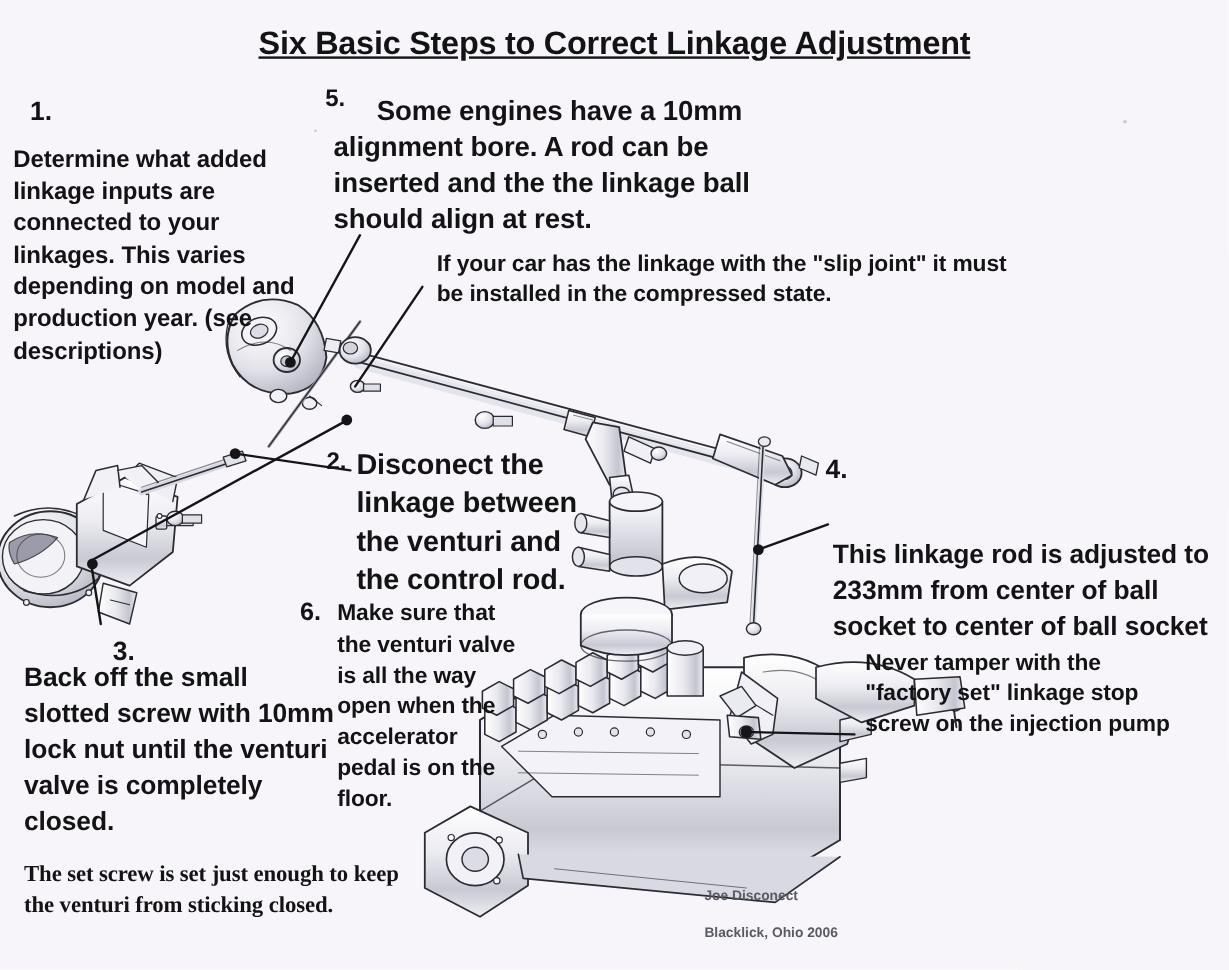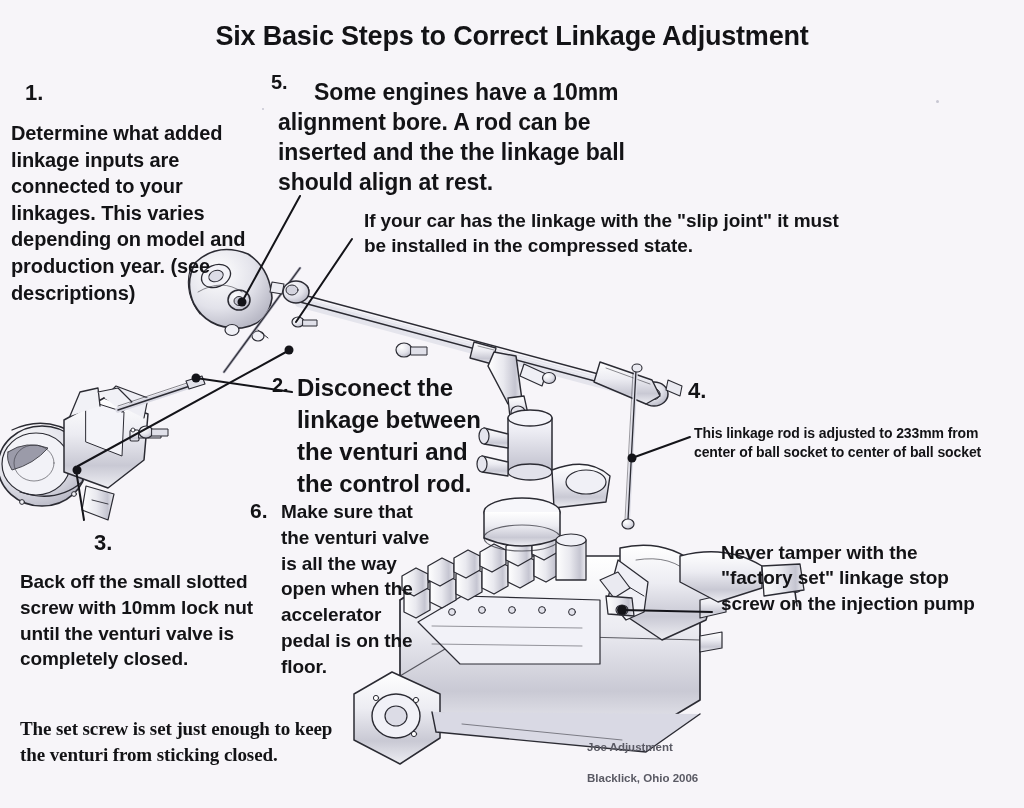--- a/index.html
+++ b/index.html
@@ -34,20 +34,21 @@
     letter-spacing: -0.1px;
     white-space: pre-line;
   }
   #title {
     left: 0; top: 20px;
     width: 1024px;
     text-align: center;
     font-size: 27px;
     font-weight: bold;
     letter-spacing: -0.2px;
+    text-decoration: underline;
   }
   .num {
     position: absolute;
     font-family: "Liberation Sans", sans-serif;
     font-weight: bold;
     font-size: 22px;
     color: #131316;
   }
   
   #num-1 { left: 25px; top: 80px; }
@@ -55,29 +56,29 @@
   
   #num-5 { left: 271px; top: 71px; font-size: 20px; }
   #body-5 { left: 278px; top: 78px; width: 360px; font-size: 23px; line-height: 1.30; text-indent: 36px; }
   
   #note-slip { left: 364px; top: 208px; width: 500px; font-size: 19px; line-height: 1.32; }
   
   #num-2 { left: 272px; top: 374px; font-size: 20px; }
   #body-2 { left: 297px; top: 372px; width: 210px; font-size: 24px; line-height: 1.33; }
   
   #num-4 { left: 688px; top: 378px; }
-  #body-4 { left: 694px; top: 424px; width: 320px; font-size: 14px; line-height: 1.36; }
+  #body-4 { left: 694px; top: 447px; width: 320px; font-size: 22px; line-height: 1.36; }
   
   #note-factory { left: 721px; top: 540px; width: 270px; font-size: 19px; line-height: 1.34; }
   
   #num-6 { left: 250px; top: 499px; font-size: 21px; }
   #body-6 { left: 281px; top: 499px; width: 150px; font-size: 19px; line-height: 1.36; }
   
   #num-3 { left: 94px; top: 530px; }
-  #body-3 { left: 20px; top: 569px; width: 260px; font-size: 19px; line-height: 1.36; }
+  #body-3 { left: 20px; top: 550px; width: 260px; font-size: 22px; line-height: 1.36; }
   #body-3b { left: 20px; top: 716px; width: 320px; font-size: 19px; line-height: 1.36; font-family: Liberation Serif, serif; }
   
   #credit {
     left: 587px; top: 724px;
     font-size: 11.5px;
     font-weight: bold;
     color: #5a5a64;
     line-height: 1.35;
     letter-spacing: 0px;
   }
@@ -368,19 +369,19 @@
   <div class="txt" id="note-factory">Never tamper with the "factory set" linkage stop screw on the injection pump</div>
 
   <div class="num" id="num-6">6.</div>
   <div class="txt" id="body-6">Make sure that the venturi valve is all the way open when the accelerator pedal is on the floor.</div>
 
   <div class="num" id="num-3">3.</div>
   <div class="txt" id="body-3">Back off the small slotted screw with 10mm lock nut until the venturi valve is completely closed.</div>
   <div class="txt" id="body-3b">The set screw is set just enough to keep the venturi from sticking closed.</div>
 
   <div class="txt" id="credit">
-    <div>Joe Adjustment</div>
+    <div>Joe Disconect</div>
     <div>Blacklick, Ohio 2006</div>
   </div>
 
   <div class="speck" style="left:936px; top:100px;"></div>
   <div class="speck" style="left:262px; top:108px; width:2px; height:2px;"></div>
 </div>
 
 </body></html>

